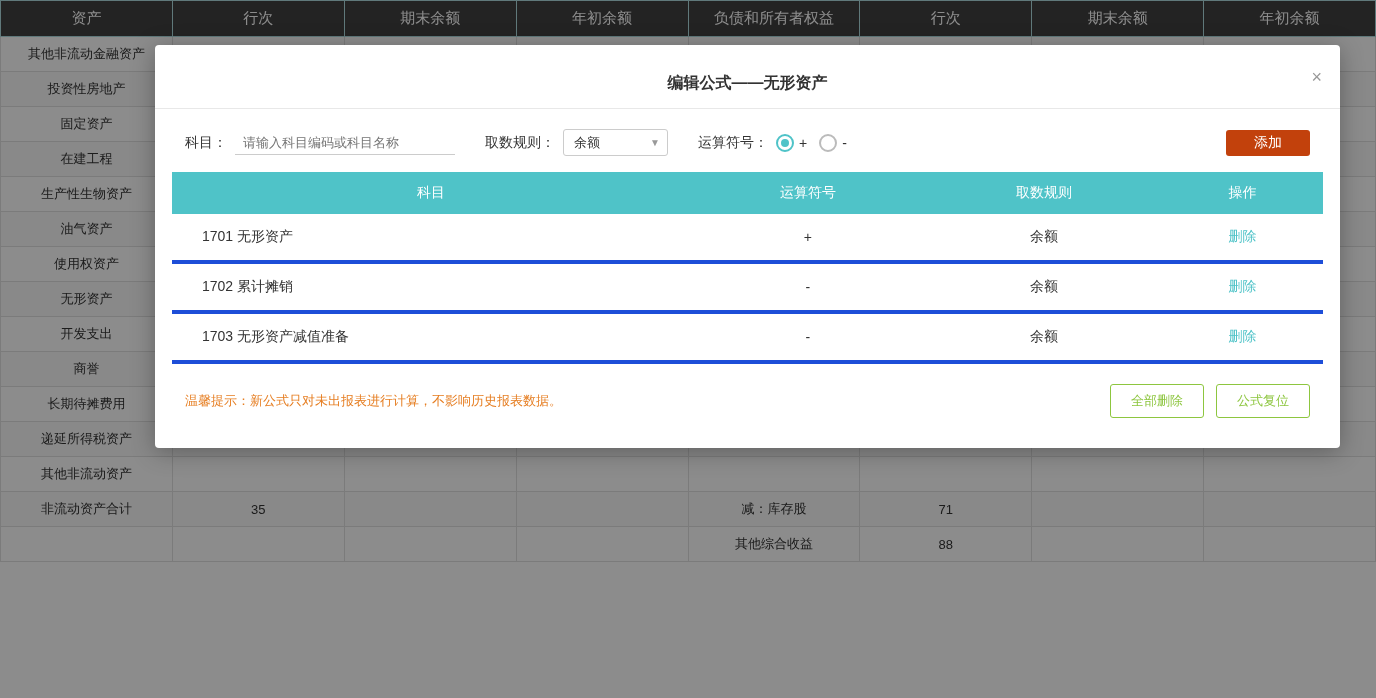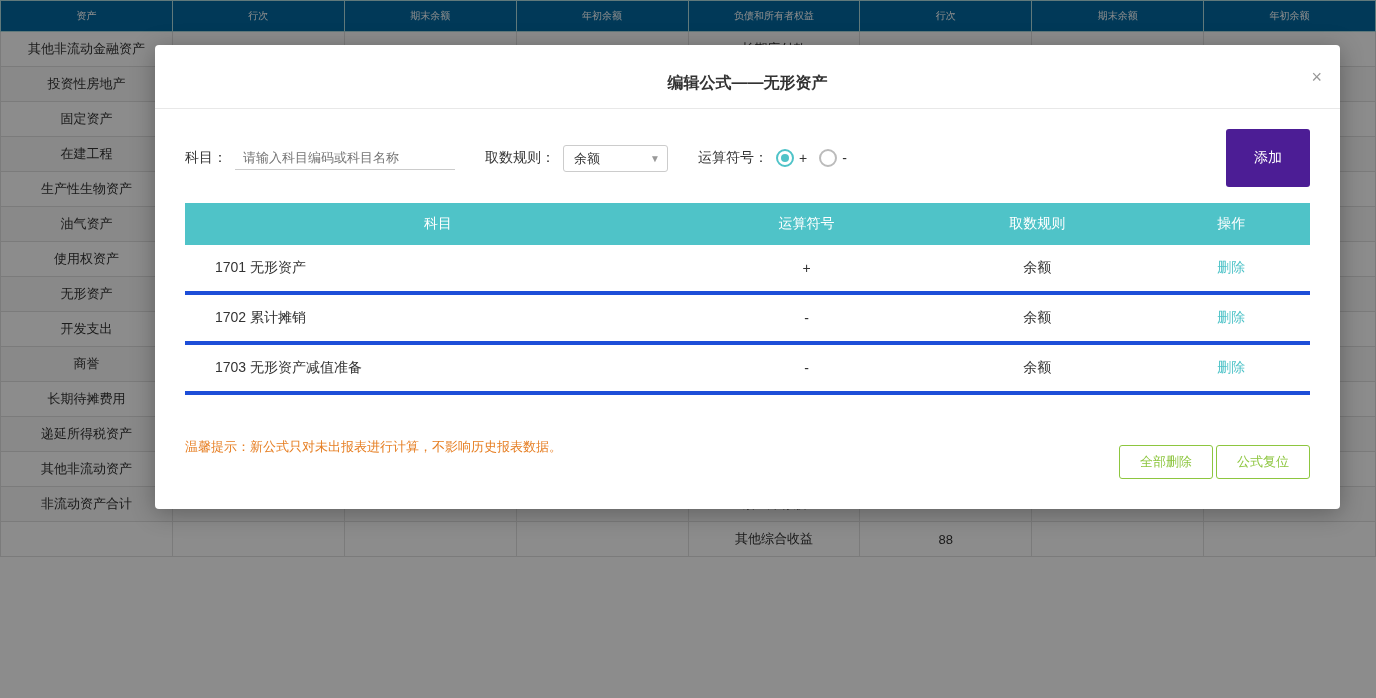--- a/index.html
+++ b/index.html
@@ -22,27 +22,27 @@
       background: #fff;
     }
 
     .bg-table {
       width: 100%;
       border-collapse: collapse;
       table-layout: fixed;
     }
 
     .bg-table th {
-      background: #0369a1;
+      background: #404040;
       color: #fff;
       padding: 8px 4px;
       text-align: center;
       border: 1px solid #b0dde0;
       font-weight: normal;
-      font-size: 10px;
+      font-size: 15px;
     }
 
     .bg-table td {
       padding: 8px 4px;
       text-align: center;
       border: 1px solid #e0e0e0;
       font-size: 13px;
       color: #333;
     }
 
@@ -190,33 +190,33 @@
       height: 8px;
       border-radius: 50%;
       background: #4fc3c8;
     }
 
     .radio-circle.unchecked {
       border-color: #bbb;
     }
 
     .btn-add {
-      background: #4c1d95;
+      background: #c2410c;
       color: #fff;
       border: none;
       border-radius: 3px;
-      padding: 20px 28px;
+      padding: 4px 28px;
       font-size: 14px;
       cursor: pointer;
       margin-left: auto;
     }
 
     
     .data-table-wrapper {
-      padding: 0 30px;
+      padding: 0 17px;
     }
 
     .data-table {
       width: 100%;
       border-collapse: collapse;
     }
 
     .data-table thead tr th {
       background: #4fc3c8;
       color: #fff;
@@ -259,22 +259,21 @@
       padding: 20px 30px 0;
     }
 
     .tip-text {
       color: #e67e22;
       font-size: 13px;
     }
 
     .footer-buttons {
       display: flex;
-      gap: 3px;
-      margin-top: 30px;
+      gap: 12px;
     }
 
     .btn-outline {
       background: #fff;
       border: 1px solid #8dc63f;
       color: #8dc63f;
       border-radius: 3px;
       padding: 7px 20px;
       font-size: 13px;
       cursor: pointer;

